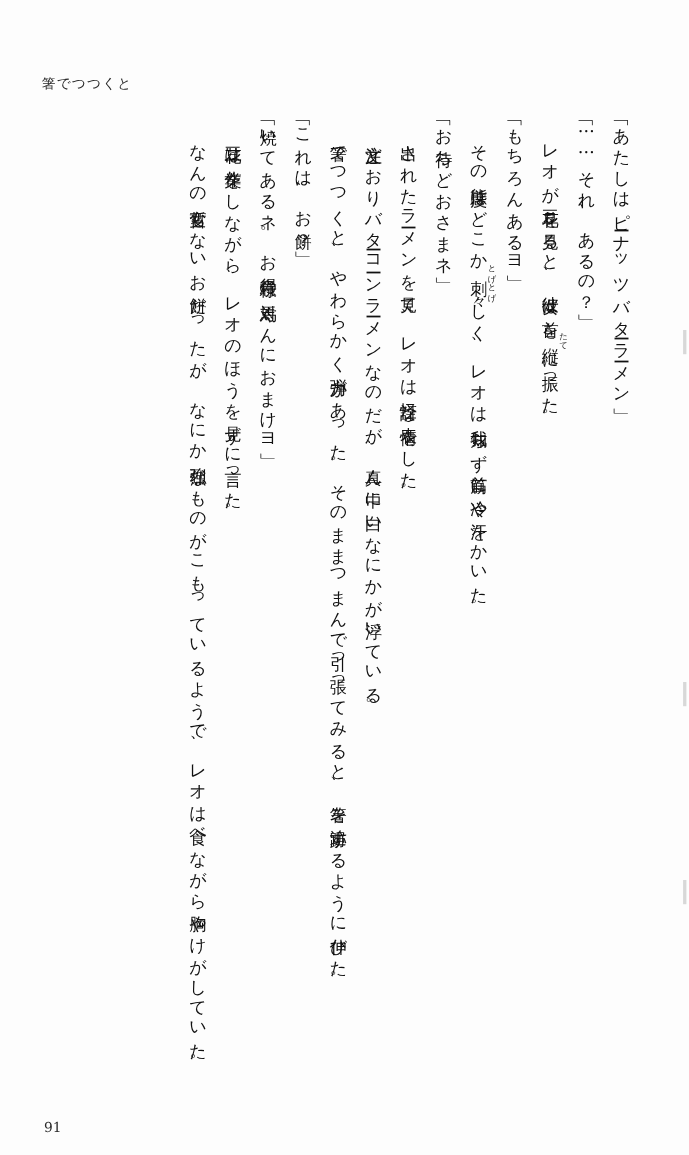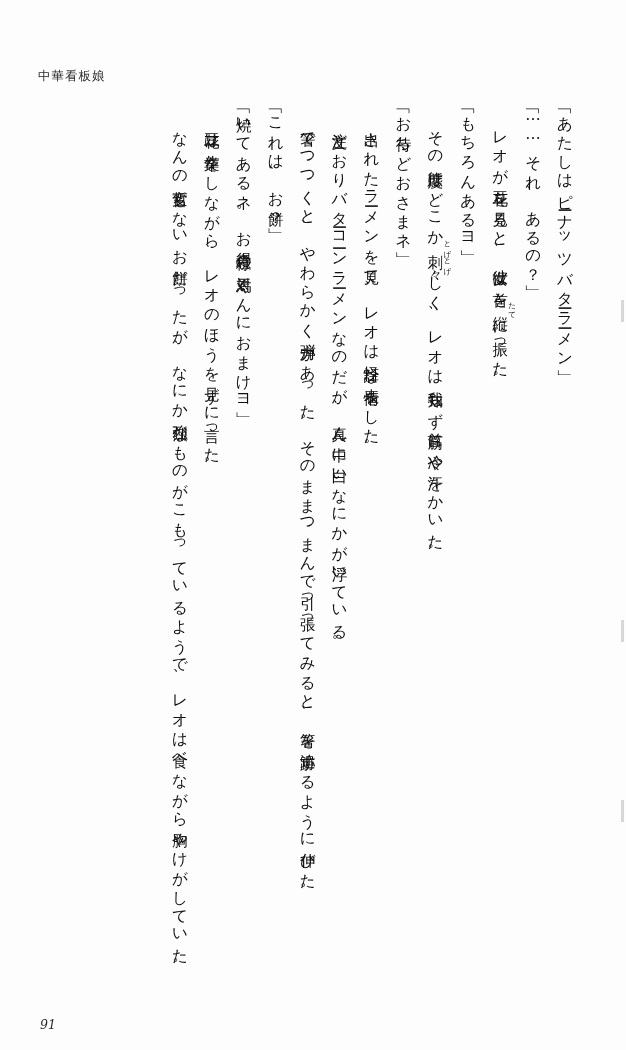--- a/index.html
+++ b/index.html
@@ -34,21 +34,20 @@
   }
 
   
   .folio {
     position: absolute;
     bottom: 18px;
     left: 40px;
     font-size: 12.5px;
     color: #2a2a2a;
     font-family: "DejaVu Serif", "Liberation Serif", serif;
-    font-style: italic;
   }
 
   
   .tategaki {
     position: absolute;
     top: 104px;
     right: 46px;
     height: 880px;
     width: 530px;
     writing-mode: vertical-rl;
@@ -94,21 +93,21 @@
   }
   .edge-mark.m1 { top: 300px; }
   .edge-mark.m2 { top: 620px; }
   .edge-mark.m3 { top: 800px; }
 </style>
 </head>
 <body>
 
 <div class="page">
 
-  <div class="running-head">中華看板娘</div>
+  <div class="running-head">箸でつつくと</div>
 
   <div class="tategaki">
     <p class="">「あたしはピーナッツバターラーメン」</p>
     <p class="">「……それ、あるの？」</p>
     <p class="indent">レオが豆花を見ると、彼女は首を<ruby>縦<rt>たて</rt></ruby>に振った。</p>
     <p class="">「もちろんあるヨ」</p>
     <p class="indent">その態度はどこか<ruby>刺々<rt>とげとげ</rt></ruby>しく、レオは我知らず首筋に冷や汗をかいた。</p>
     <p class="">「お待ちどおさまネ」</p>
     <p class="indent">出されたラーメンを見て、レオは怪訝な表情をした。</p>
     <p class="indent">注文どおりバターコーンラーメンなのだが、真ん中に白いなにかが浮いている。</p>

